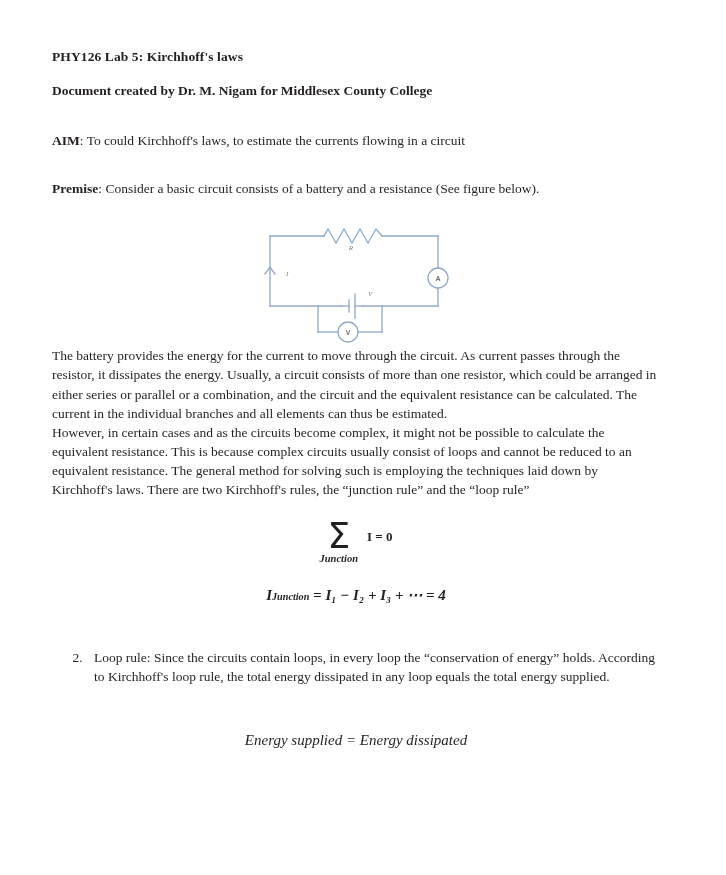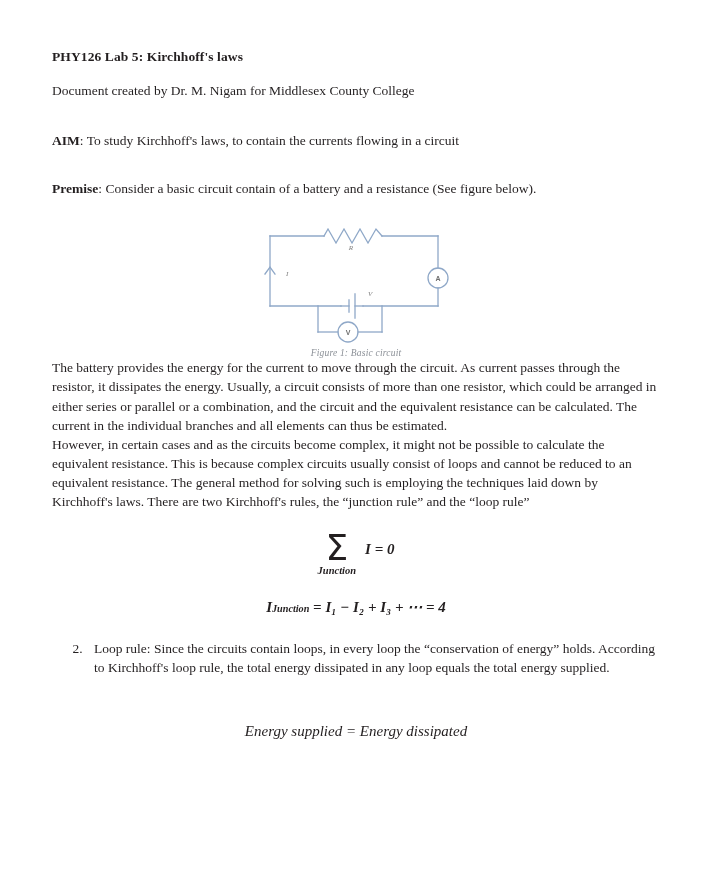--- a/index.html
+++ b/index.html
@@ -34,20 +34,21 @@
     font-weight: bold;
     font-size: 13.5px;
     letter-spacing: 0.1px;
     margin: 0 0 16px 0;
     line-height: 1.3;
   }
   .doc-subtitle {
     font-size: 13.5px;
     margin: 12px 0 32px 0;
     line-height: 1.3;
+    font-weight: bold;
   }
 
   .labeled-line {
     font-size: 13.5px;
     line-height: 1.45;
     margin: 0 0 28px 0;
   }
   .lead-label {
     font-weight: bold;
   }
@@ -114,23 +115,22 @@
     font-weight: normal;
     font-family: "DejaVu Sans", sans-serif;
   }
   .sigma-sub {
     font-size: 10.5px;
     font-style: italic;
     font-weight: bold;
     margin-top: 1px;
   }
   .eq-sum-rhs {
-    font-size: 15px;
-    font-weight: bold;
-    font-style: italic;
+    font-size: 13px;
+    font-weight: bold;
     padding-top: 10px;
     white-space: pre;
   }
   .eq-inline {
     margin-top: 22px;
     font-size: 15px;
     font-weight: bold;
     font-style: italic;
     white-space: pre;
   }
@@ -163,25 +163,25 @@
 <body>
 
 <div class="page">
   <div class="content">
 
     <div class="doc-title">PHY126 Lab 5:  Kirchhoff's laws</div>
 
     <div class="doc-subtitle">Document created by Dr. M. Nigam for Middlesex County College</div>
 
     <div class="labeled-line">
-      <span class="lead-label">AIM</span><span>:  </span><span>To study Kirchhoff's laws, to contain the currents flowing in a circuit</span>
+      <span class="lead-label">AIM</span><span>:  </span><span>To could Kirchhoff's laws, to estimate the currents flowing in a circuit</span>
     </div>
 
     <div class="labeled-line">
-      <span class="lead-label">Premise</span><span>:  </span><span>Consider a basic circuit contain of a battery and a resistance (See figure below).</span>
+      <span class="lead-label">Premise</span><span>:  </span><span>Consider a basic circuit consists of a battery and a resistance (See figure below).</span>
     </div>
 
     <div class="figure-block">
       <div class="figure-svg-wrap">
         <svg width="200" height="120" viewBox="0 0 200 120">
           <g fill="none" stroke="#8fa8c8" stroke-width="1.3" stroke-linecap="square">
 
             <line x1="14" y1="10" x2="68" y2="10"></line>
 
             <polyline points="68,10 72,3 80,17 88,3 96,17 104,3 112,17 120,3 126,10"></polyline>
@@ -213,39 +213,38 @@
             <line x1="102" y1="106" x2="126" y2="106"></line>
             <line x1="126" y1="106" x2="126" y2="80"></line>
           </g>
           <text class="ckt-label" x="95" y="24" text-anchor="middle">R</text>
           <text class="ckt-label" x="30" y="50">I</text>
           <text class="ckt-label" x="112" y="70">V</text>
           <text class="ckt-meter-label" x="182" y="55" text-anchor="middle">A</text>
           <text class="ckt-meter-label" x="92" y="109" text-anchor="middle">V</text>
         </svg>
       </div>
-      <div class="figure-caption">Figure 1:  Basic circuit</div>
     </div>
 
     <p class="body-para para-gap-1">The battery provides the energy for the current to move through the circuit.  As current passes through the resistor, it dissipates the energy.  Usually, a circuit consists of more than one resistor, which could be arranged in either series or parallel or a combination, and the circuit and the equivalent resistance can be calculated.  The current in the individual branches and all elements can thus be estimated.</p>
 
     <p class="body-para para-gap-2">However, in certain cases and as the circuits become complex, it might not be possible to calculate the equivalent resistance.  This is because complex circuits usually consist of loops and cannot be reduced to an equivalent resistance.  The general method for solving such is employing the techniques laid down by Kirchhoff's laws.  There are two Kirchhoff's rules, the “junction rule” and the “loop rule”</p>
 
 
     <div class="eq-block eq-sum">
       <span class="sigma-group">
         <span class="sigma-glyph">Σ</span>
         <span class="sigma-sub">Junction</span>
       </span>
       <span class="eq-sum-rhs">I = 0</span>
     </div>
 
     <div class="eq-block eq-inline"><span>I</span><span class="eq-sub">Junction</span><span> = I₁ − I₂ + I₃ + ⋯ = 4</span></div>
 
-    <ol class="rules" start="2" style="margin-top:23px;">
+    <ol class="rules" start="2" style="margin-top:44px;">
       <li>
         <span>Loop rule:  Since the circuits contain loops, in every loop the “conservation of energy” holds.  According to Kirchhoff's loop rule, the total energy dissipated in any loop equals the total energy supplied.</span>
       </li>
     </ol>
 
     <div class="eq-block eq-plain">Energy supplied = Energy dissipated</div>
 
   </div>
 </div>
 

